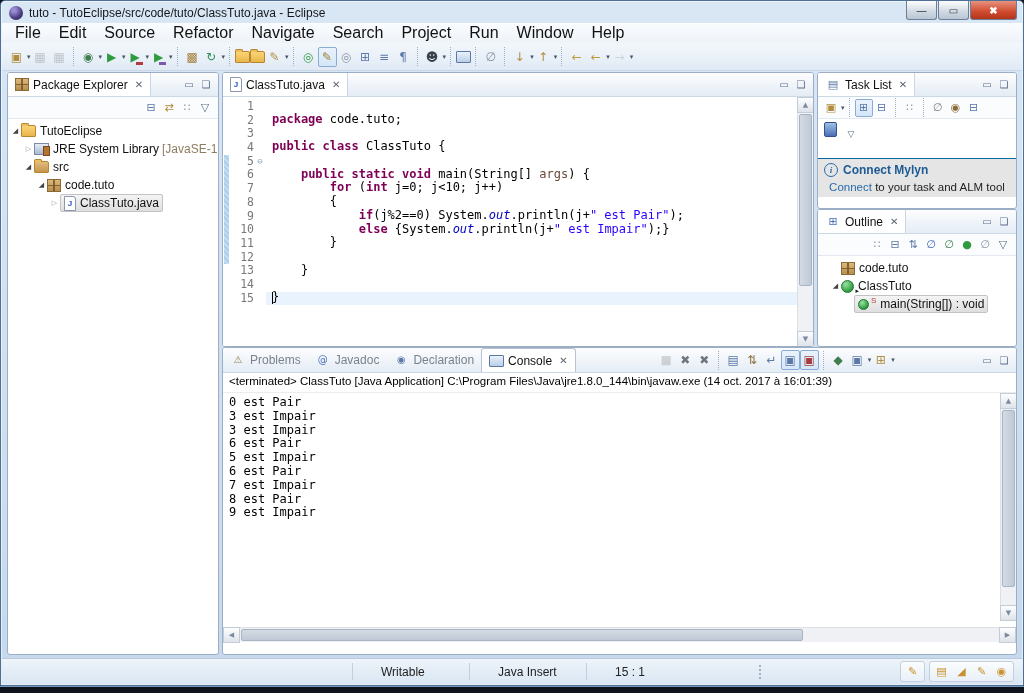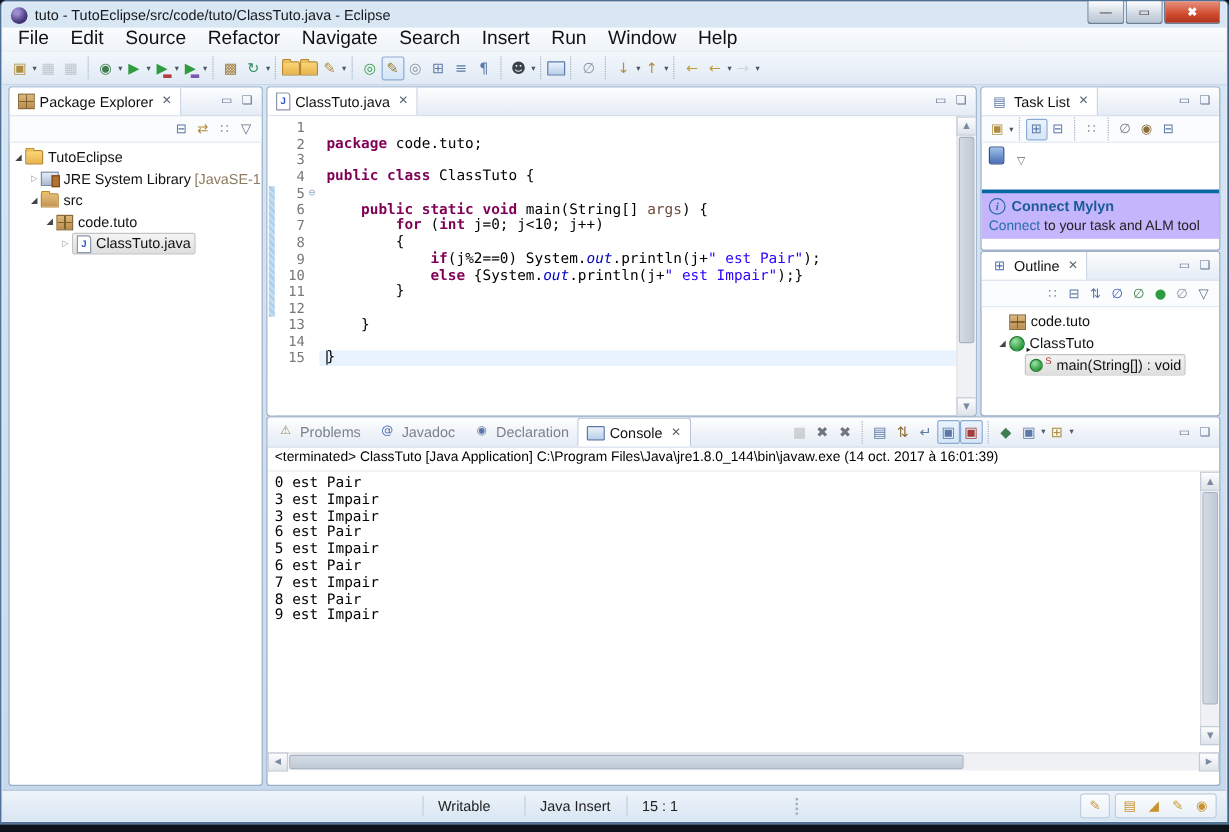--- a/index.html
+++ b/index.html
@@ -101,28 +101,28 @@
   .hscroll{height:14px;background:#f0f1f4;border-top:1px solid #dcdfe4;display:flex;align-items:center;}
   .hsb-thumb{height:10px;background:linear-gradient(#d4dbe4,#bfc9d6);border:1px solid #a8b4c4;border-radius:2px;margin-left:1px;}
   
   .ctab{display:flex;align-items:center;gap:4px;padding:0 7px;font-size:12px;color:#7a828c;}
   .ctab.active{background:#fff;border:1px solid #b8c4d6;border-bottom:none;border-radius:3px 3px 0 0;color:#111;}
   .ctab .tbi{min-width:14px;height:14px;font-size:10px;}
   .con-status{height:17px;font-size:11.5px;color:#000;padding:2px 6px 0;border-bottom:1px solid #ececec;white-space:nowrap;overflow:hidden;}
   .con-out{font:12px "DejaVu Sans Mono",monospace;line-height:13.8px;padding:3px 6px;white-space:pre;color:#000;}
   .con-wrap{display:flex;}
   
-  .mylyn-hint{border-top:3px solid #0369a1;background:#c4b5fd;padding:4px 6px;overflow:hidden;}
+  .mylyn-hint{border-top:1px solid #0369a1;background:#e5e5e5;padding:4px 6px;overflow:hidden;text-align:center;}
   .hint-head{display:flex;align-items:center;gap:5px;font-size:12px;font-weight:bold;color:#1d5a96;margin-bottom:4px;}
   .hint-line{font-size:11.5px;color:#222;white-space:nowrap;}
   .hint-link{color:#2a6bab;}
   
   .statusbar{position:absolute;bottom:1px;left:1px;right:1px;height:25px;background:linear-gradient(#eef4fa,#d9e6f3);
     border-top:1px solid #b9c9db;display:flex;align-items:center;font-size:12px;color:#222;}
-  .scell{height:17px;display:flex;align-items:center;padding:0 12px;border-left:1px solid #c2cfde;min-width:60px;text-align:center;}
+  .scell{height:17px;display:flex;align-items:center;padding:0 28px;border-left:1px solid #c2cfde;min-width:60px;text-align:center;}
   .sdots{height:14px;border-left:2px dotted #9fb0c4;margin-left:56px;}
   .sbox{display:flex;align-items:center;gap:3px;border:1px solid #c2cfde;background:linear-gradient(#fbfdfe,#e9f0f7);
     border-radius:3px;padding:1px 3px;margin-left:4px;}
   .sbox .tbi{min-width:15px;height:15px;font-size:11px;}
 </style>
 </head>
 <body>
 
 <div class="win">
   <div class="titlebar">
@@ -135,21 +135,21 @@
       <span class="wbtn close">✖</span>
     </div>
 
   <div class="menubar" id="menubar">
       <span class="mitem">File</span>
       <span class="mitem">Edit</span>
       <span class="mitem">Source</span>
       <span class="mitem">Refactor</span>
       <span class="mitem">Navigate</span>
       <span class="mitem">Search</span>
-      <span class="mitem">Insert</span>
+      <span class="mitem">Project</span>
       <span class="mitem">Run</span>
       <span class="mitem">Window</span>
       <span class="mitem">Help</span>
     </div>
 
   <div class="toolbar" id="toolbar">
       <span class="titem">
         <span class="tbi" data-g="▣" style="color: rgb(176, 141, 62);"></span>
         <span class="dd">▾</span>
       </span>

